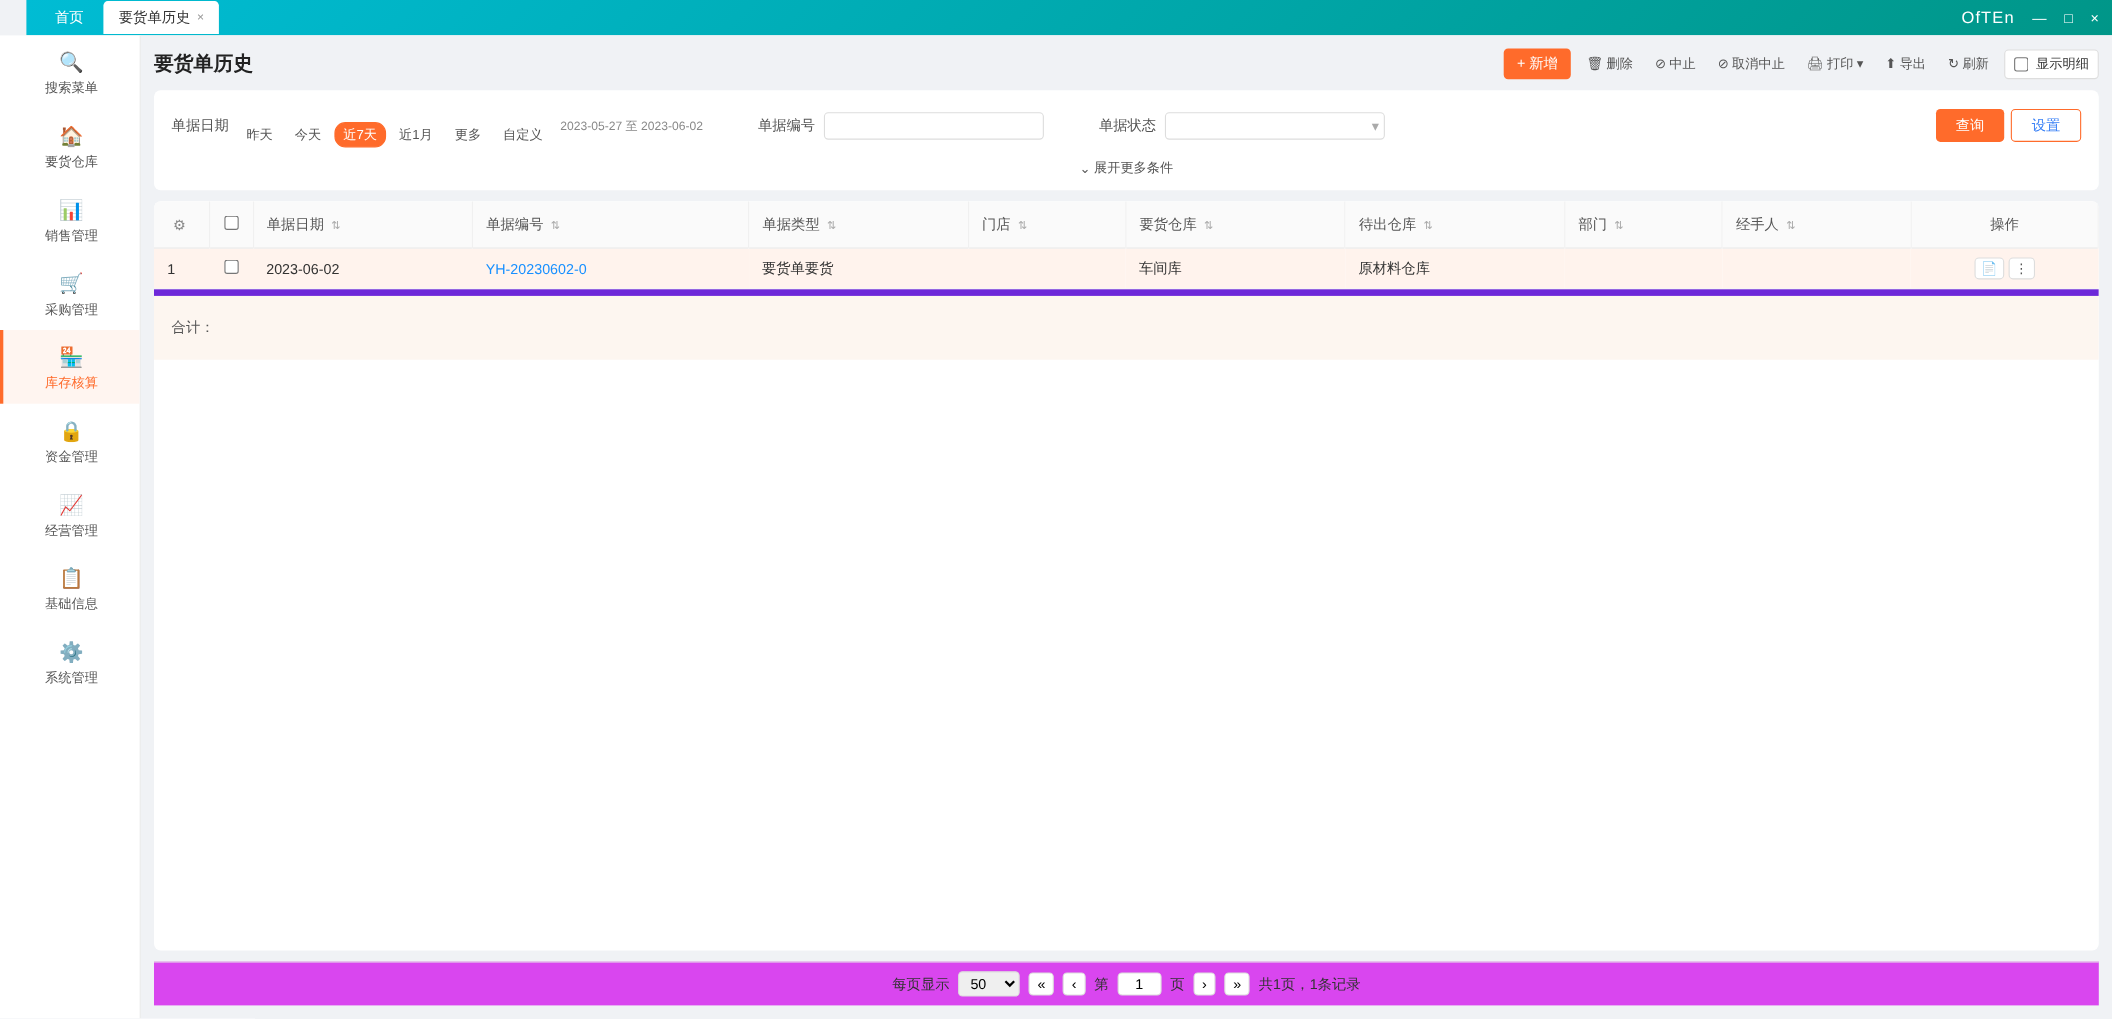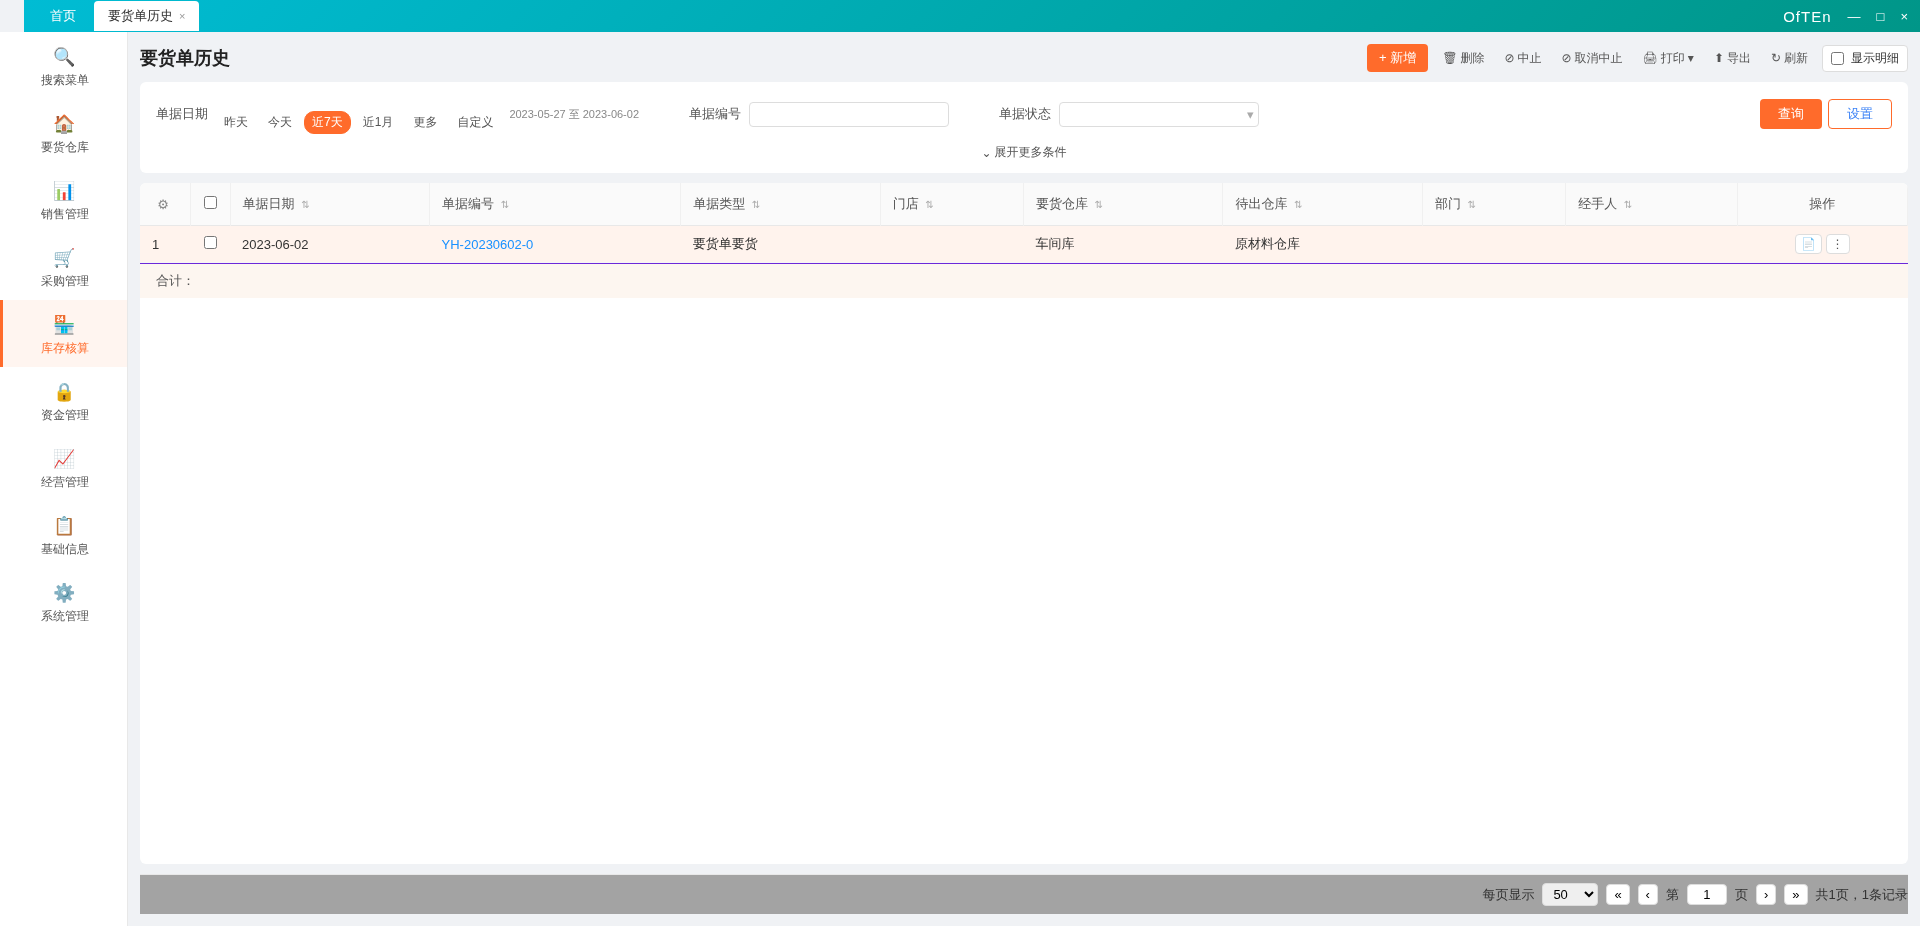--- a/index.html
+++ b/index.html
@@ -253,37 +253,37 @@
       padding: 2px 5px;
       cursor: pointer;
       background: #fff;
       font-size: 12px;
       color: #555;
     }
 
     
     .table-footer-row {
       background: #fdf6f0;
-      border-top: 1px solid #6d28d9;
+      border-top: 6px solid #6d28d9;
+      padding: 20px 16px;
+      font-size: 13px;
+      color: #555;
+      display: flex;
+      align-items: center;
+      flex-shrink: 0;
+    }
+
+    
+    .pagination-bar {
+      background: #d946ef;
+      border-top: 1px solid #e8e8e8;
       padding: 8px 16px;
-      font-size: 13px;
-      color: #555;
-      display: flex;
-      align-items: center;
-      flex-shrink: 0;
-    }
-
-    
-    .pagination-bar {
-      background: #a3a3a3;
-      border-top: 1px solid #e8e8e8;
-      padding: 8px 0;
-      display: flex;
-      align-items: center;
-      justify-content: flex-end;
+      display: flex;
+      align-items: center;
+      justify-content: center;
       gap: 8px;
       font-size: 13px;
       flex-shrink: 0;
     }
     .pagination-bar select {
       border: 1px solid #ddd;
       border-radius: 4px;
       padding: 2px 6px;
       font-size: 13px;
     }

